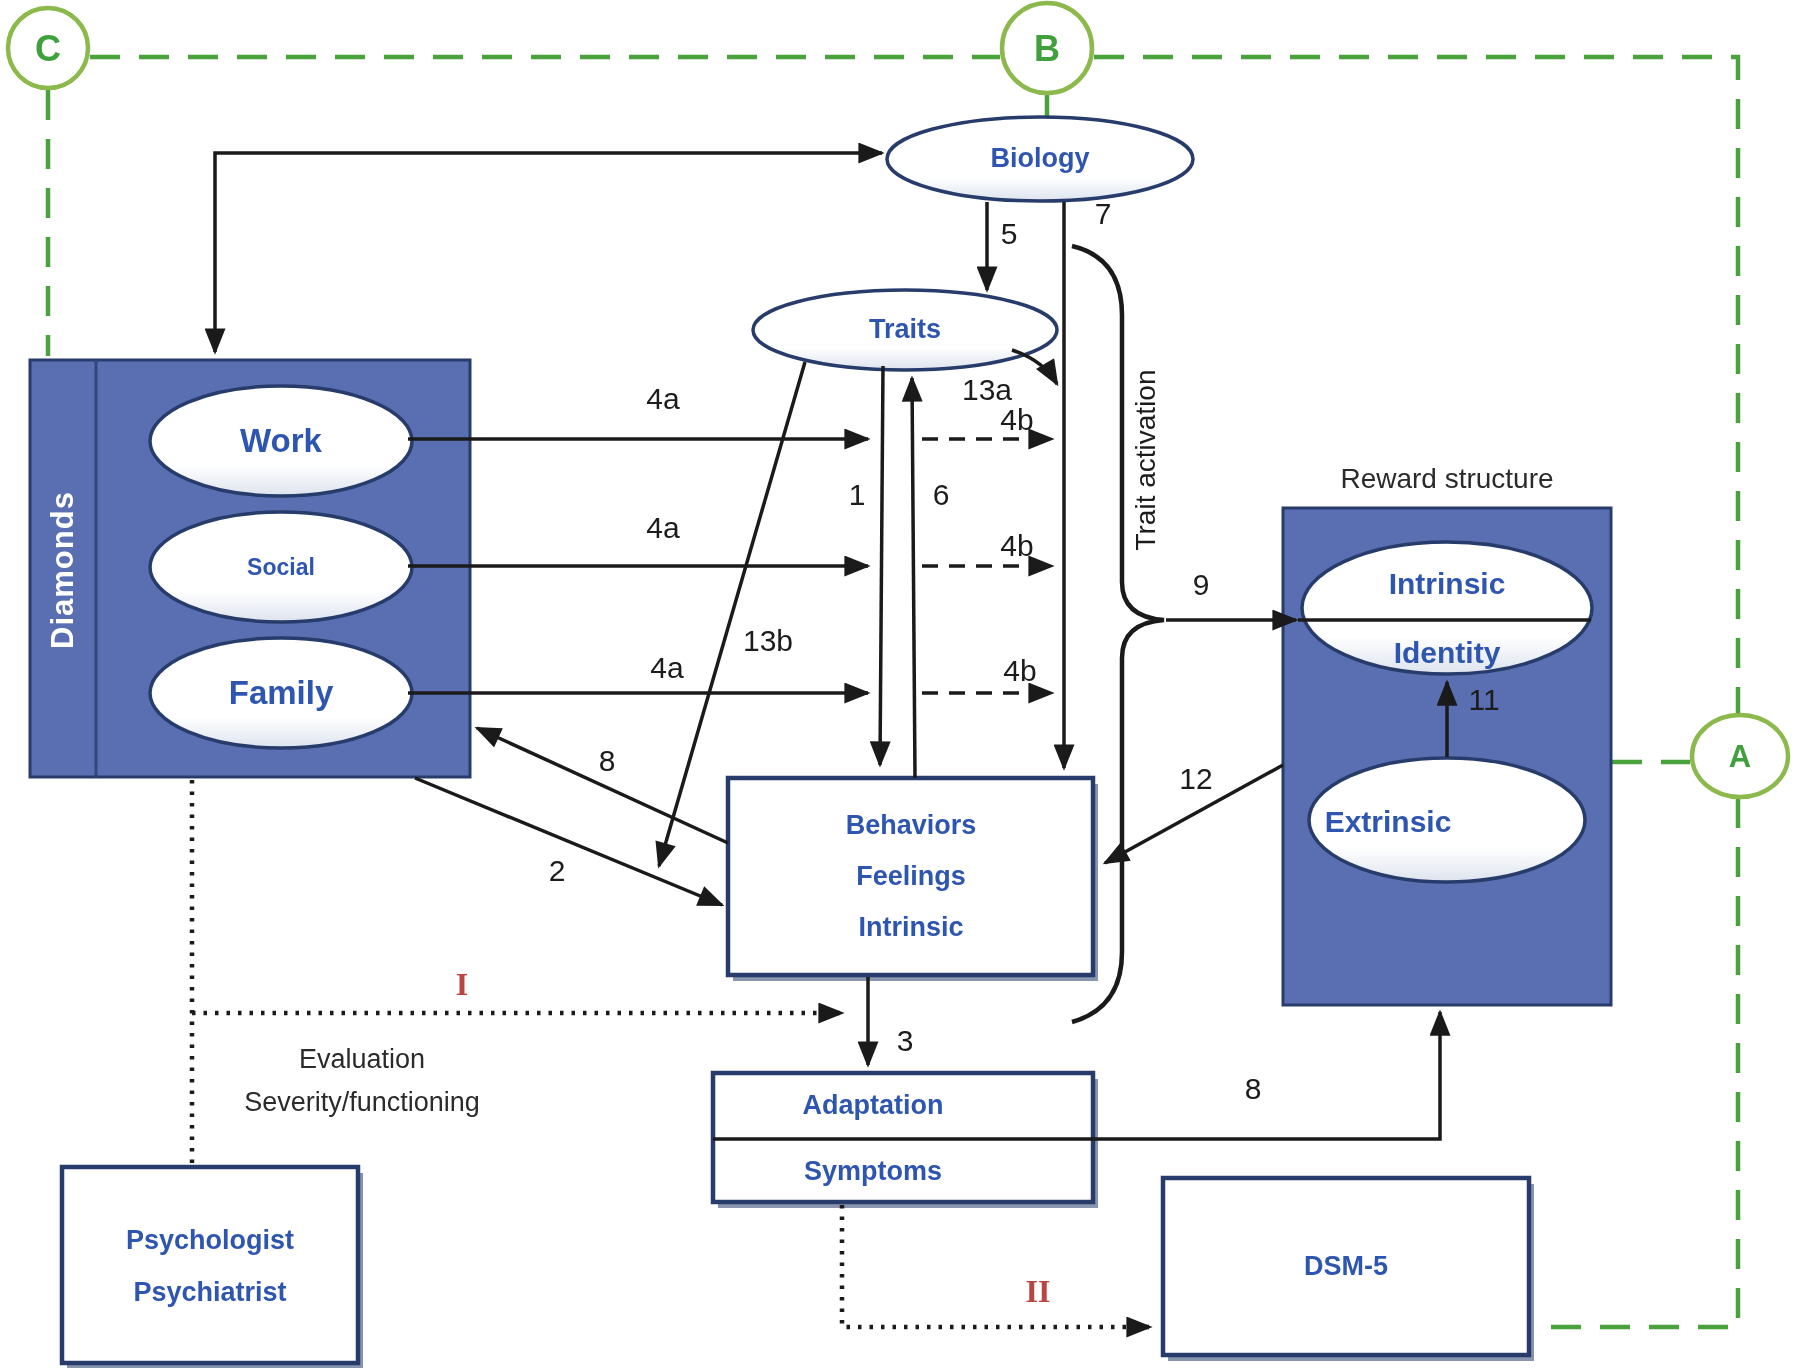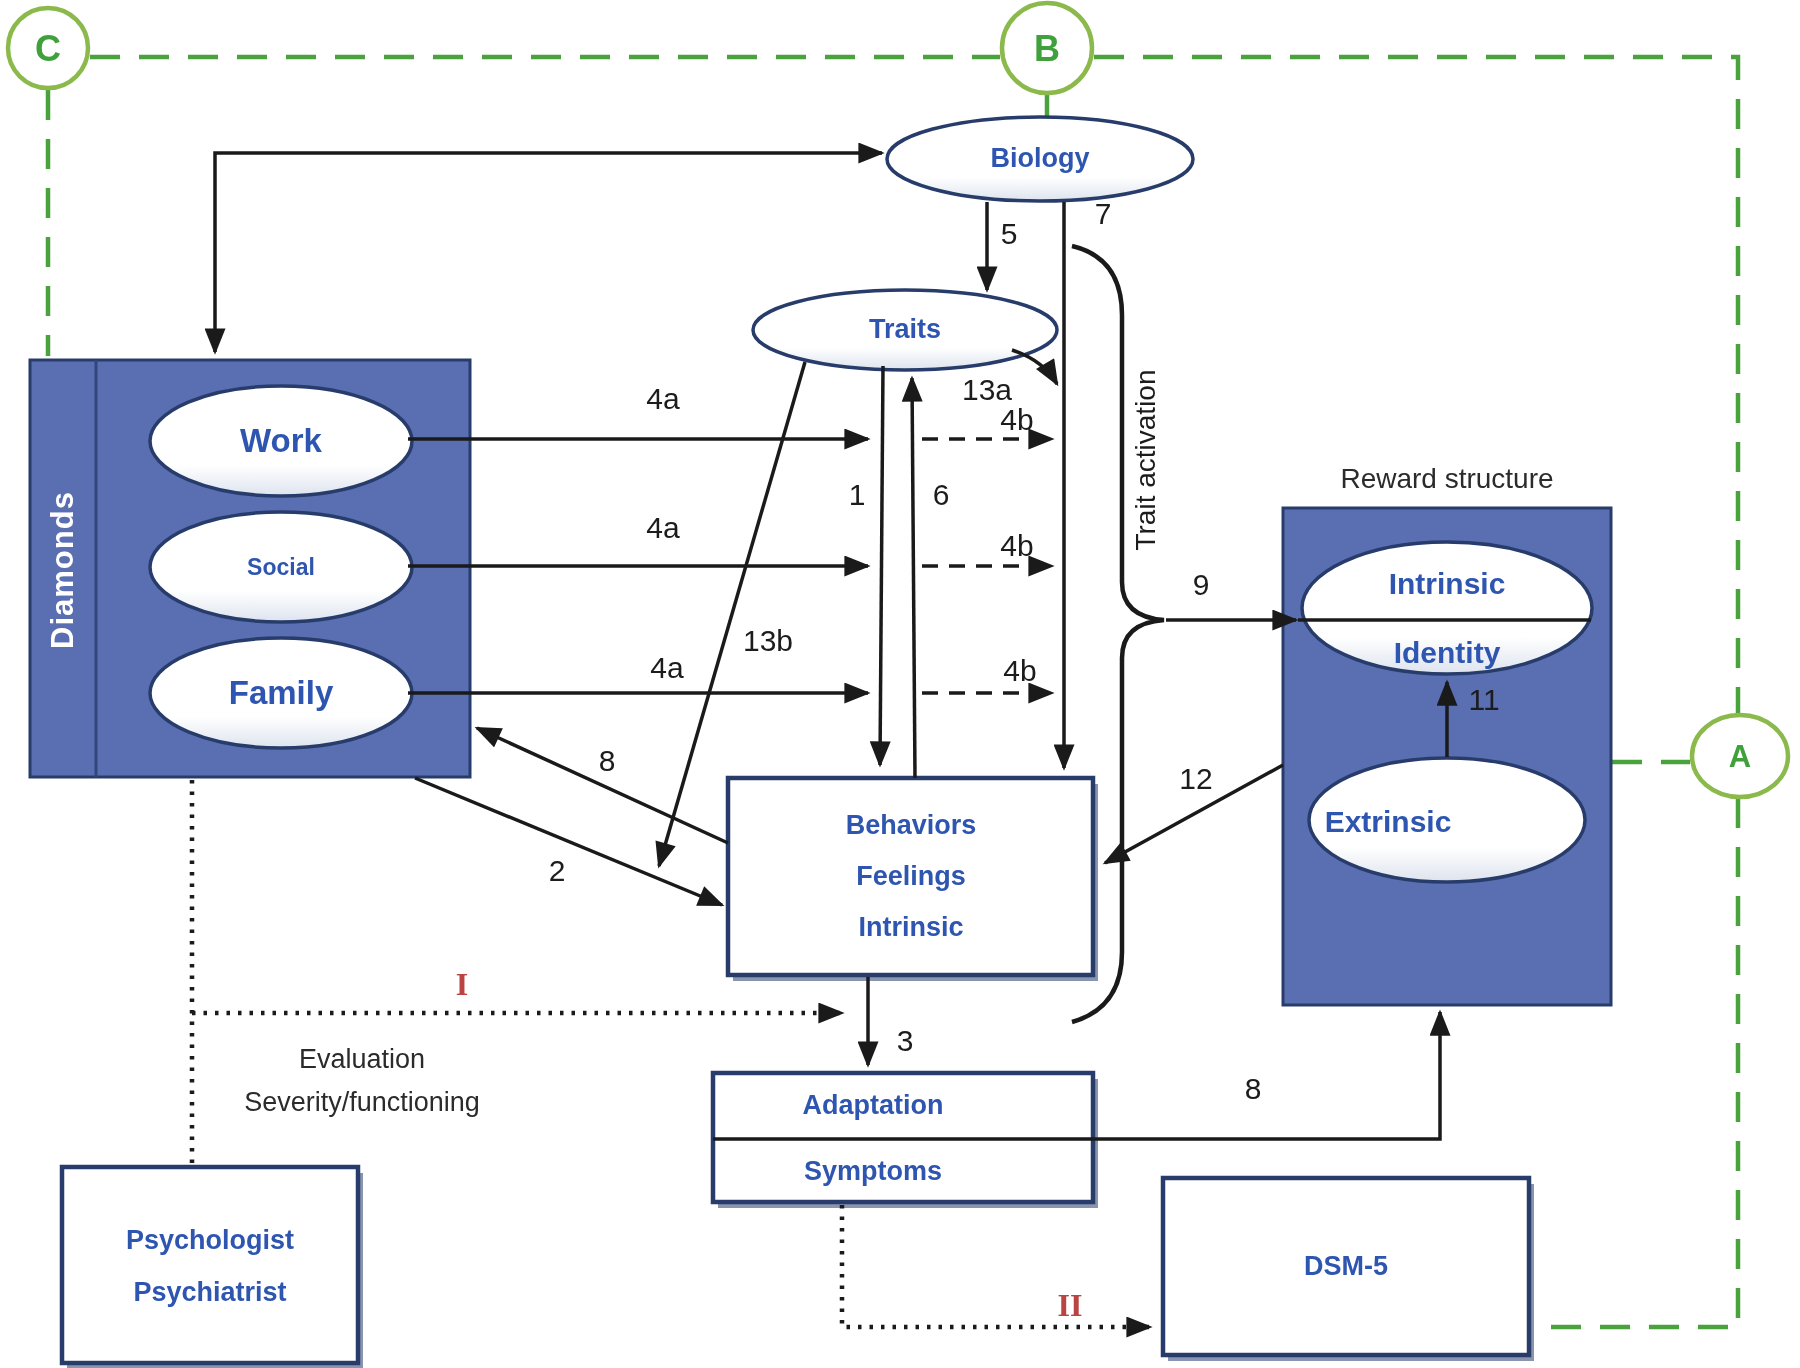--- a/index.html
+++ b/index.html
@@ -153,21 +153,21 @@
 <div class="lbl node-blue" style="left:873px;top:1172px;">Symptoms</div>
 
 <div class="lbl node-blue" style="left:210px;top:1241px;">Psychologist</div>
 <div class="lbl node-blue" style="left:210px;top:1293px;">Psychiatrist</div>
 <div class="lbl node-blue" style="left:1346px;top:1267px;">DSM-5</div>
 
 <div class="lbl rot-black" style="left:1146px;top:460px;">Trait activation</div>
 <div class="lbl black-note" style="left:362px;top:1060px;">Evaluation</div>
 <div class="lbl black-note" style="left:362px;top:1103px;">Severity/functioning</div>
 <div class="lbl roman" style="left:462px;top:984px;">I</div>
-<div class="lbl roman" style="left:1070px;top:1291px;margin-top:14px;">II</div>
+<div class="lbl roman" style="left:1038px;top:1291px;">II</div>
 
 <div class="lbl num" style="left:857px;top:495px;">1</div>
 <div class="lbl num" style="left:557px;top:871px;">2</div>
 <div class="lbl num" style="left:905px;top:1041px;">3</div>
 <div class="lbl num" style="left:663px;top:399px;">4a</div>
 <div class="lbl num" style="left:663px;top:528px;">4a</div>
 <div class="lbl num" style="left:667px;top:668px;">4a</div>
 <div class="lbl num" style="left:1017px;top:420px;">4b</div>
 <div class="lbl num" style="left:1017px;top:546px;">4b</div>
 <div class="lbl num" style="left:1020px;top:671px;">4b</div>

